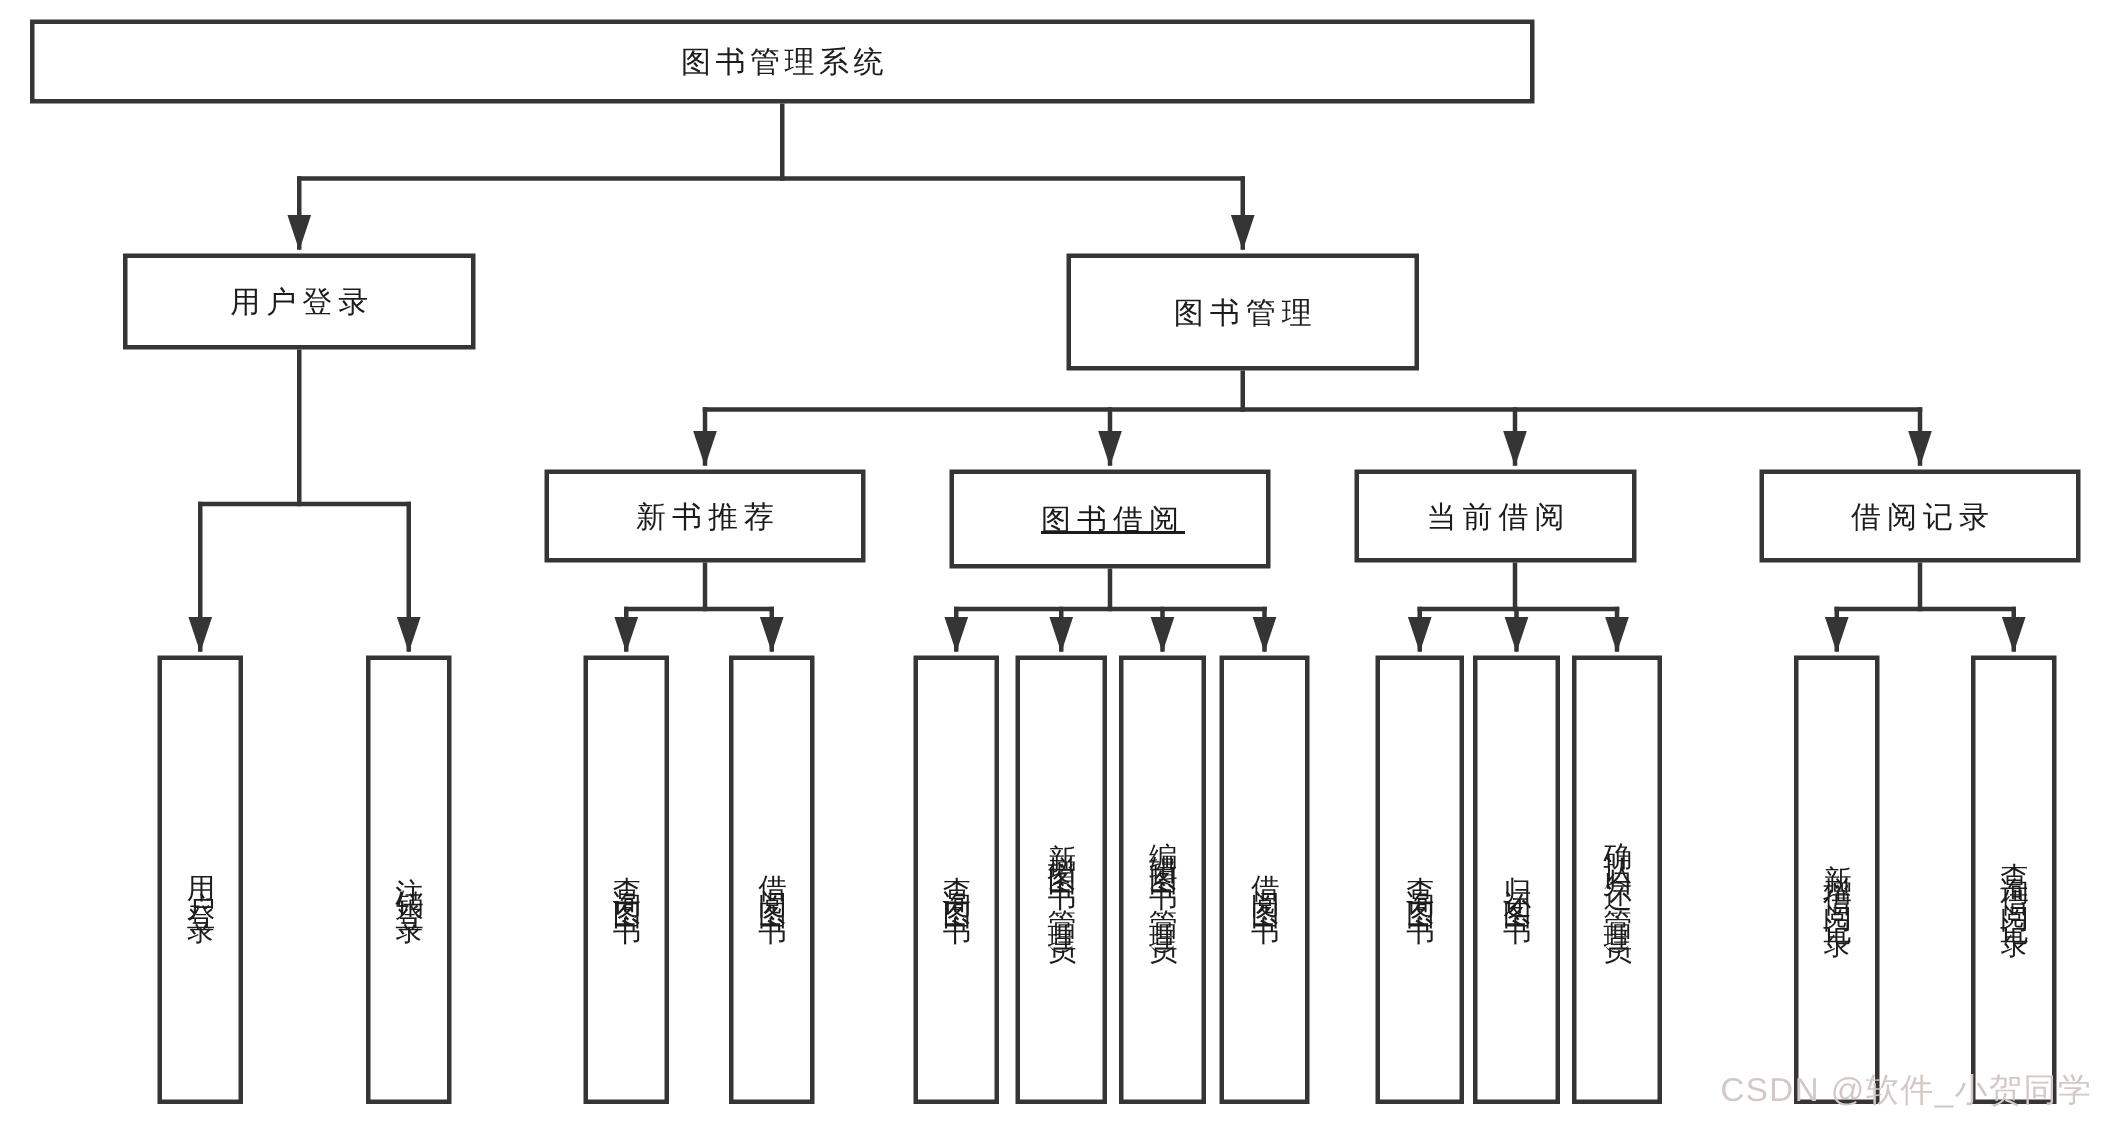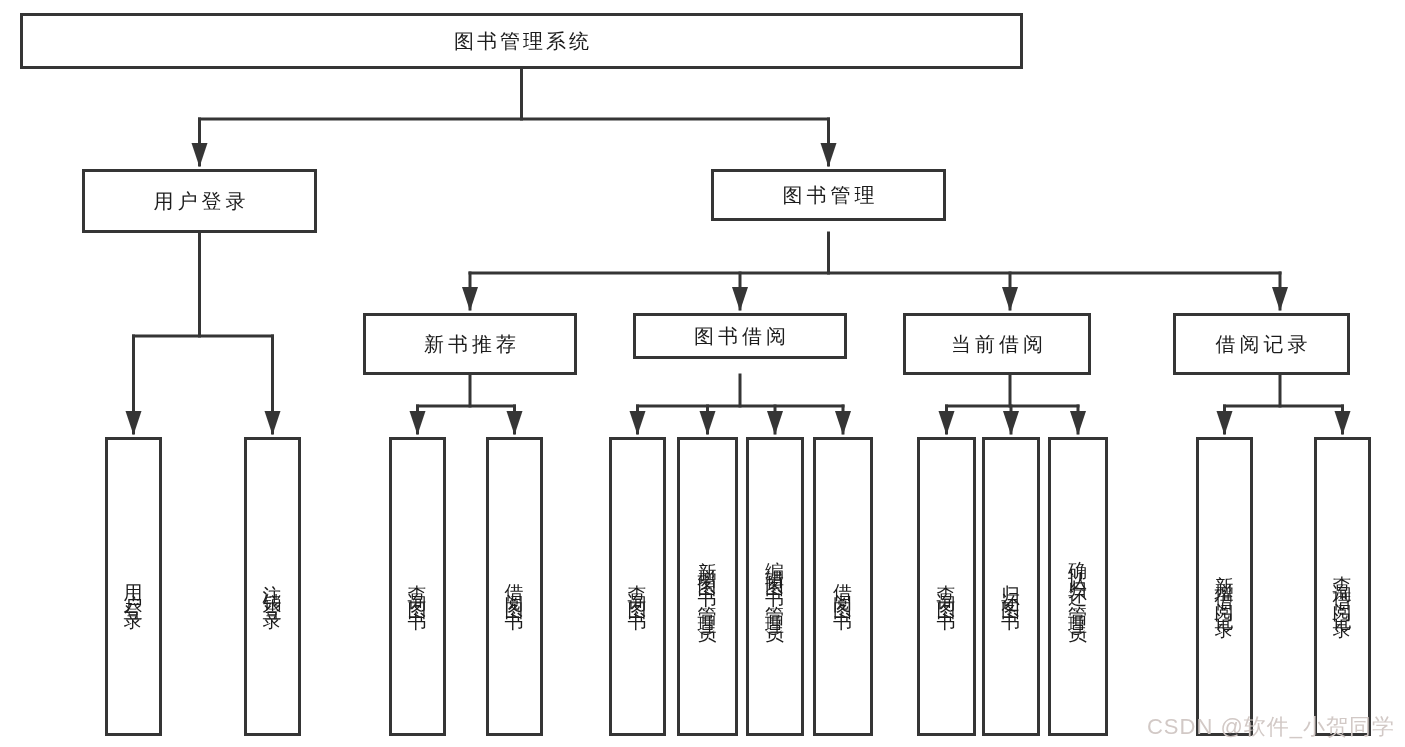--- a/index.html
+++ b/index.html
@@ -107,26 +107,26 @@
       <line x1="1280" y1="375" x2="1280" y2="406"></line>
       <line x1="1224.5" y1="406" x2="1342.5" y2="406"></line>
       <line x1="1224.5" y1="406" x2="1224.5" y2="433" marker-end="url(#arrowhead)"></line>
       <line x1="1342.5" y1="406" x2="1342.5" y2="433" marker-end="url(#arrowhead)"></line>
     </g>
   </svg>
 
   <div class="box hbox root-box" style="left:20px; top:13px; width:1003px; height:56px;">图书管理系统</div>
 
   <div class="box hbox" style="left:82px; top:169px; width:235px; height:64px;">用户登录</div>
-  <div class="box hbox" style="left:711px; top:169px; width:235px; height:52px;">图书管理</div>
+  <div class="box hbox" style="left:711px; top:169px; width:235px; height:78px;">图书管理</div>
 
   <div class="box hbox" style="left:363px; top:313px; width:214px; height:62px;">新书推荐</div>
-  <div class="box hbox" style="left:633px; top:313px; width:214px; height:46px;">图书借阅</div>
+  <div class="box hbox" style="left:633px; top:313px; width:214px; height:66px;text-decoration:underline;">图书借阅</div>
   <div class="box hbox" style="left:903px; top:313px; width:188px; height:62px;">当前借阅</div>
-  <div class="box hbox" style="left:1173px; top:313px; width:177px; height:62px;">借阅记录</div>
+  <div class="box hbox" style="left:1173px; top:313px; width:214px; height:62px;">借阅记录</div>
 
   <div class="box vbox" style="left:105px; top:437px; width:57px; height:299px;">用户登录</div>
   <div class="box vbox" style="left:244px; top:437px; width:57px; height:299px;">注销登录</div>
 
   <div class="box vbox" style="left:389px; top:437px; width:57px; height:299px;">查询图书</div>
   <div class="box vbox" style="left:486px; top:437px; width:57px; height:299px;">借阅图书</div>
 
   <div class="box vbox" style="left:609px; top:437px; width:57px; height:299px;">查询图书</div>
   <div class="box vbox" style="left:677px; top:437px; width:61px; height:299px;">新增图书（管理员）</div>
   <div class="box vbox" style="left:746px; top:437px; width:58px; height:299px;">编辑图书（管理员）</div>

